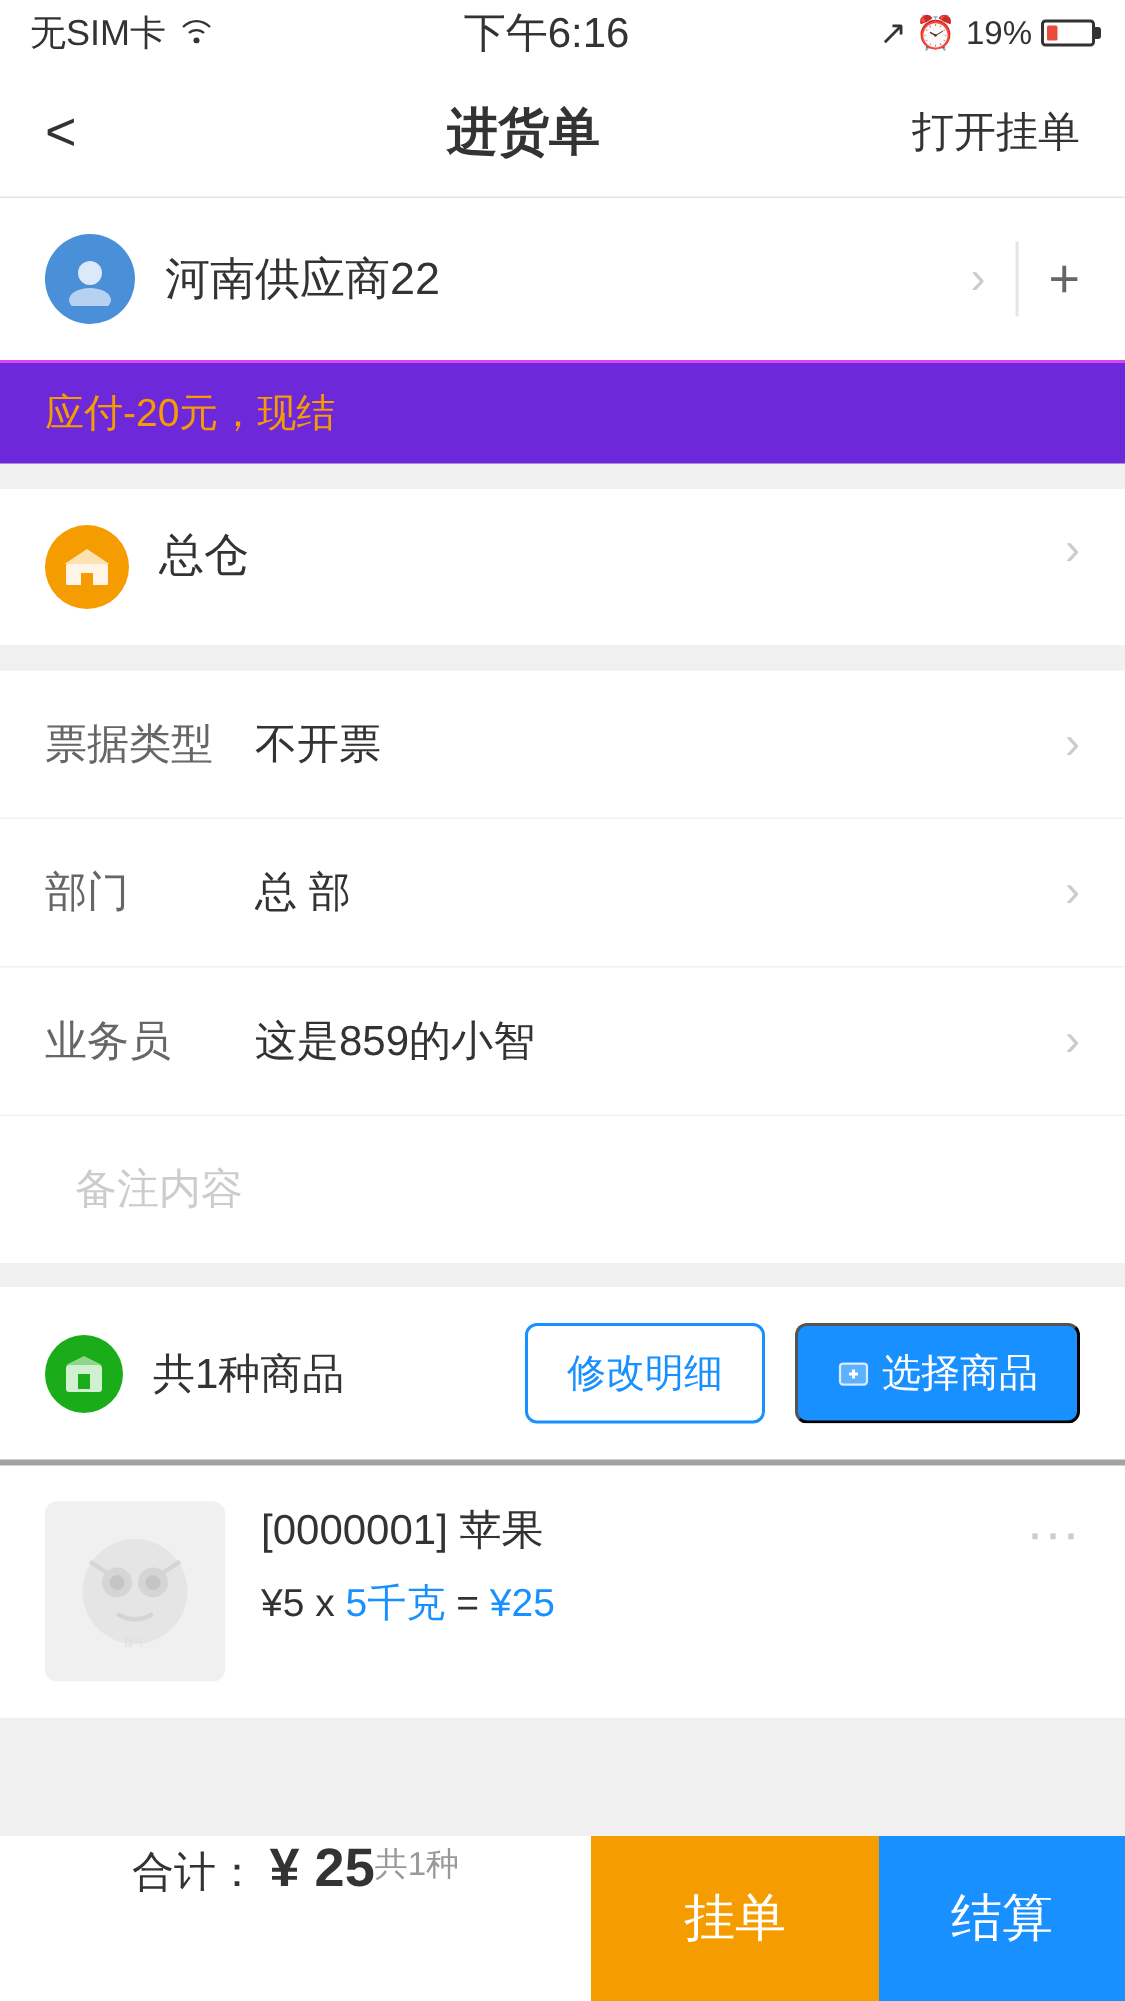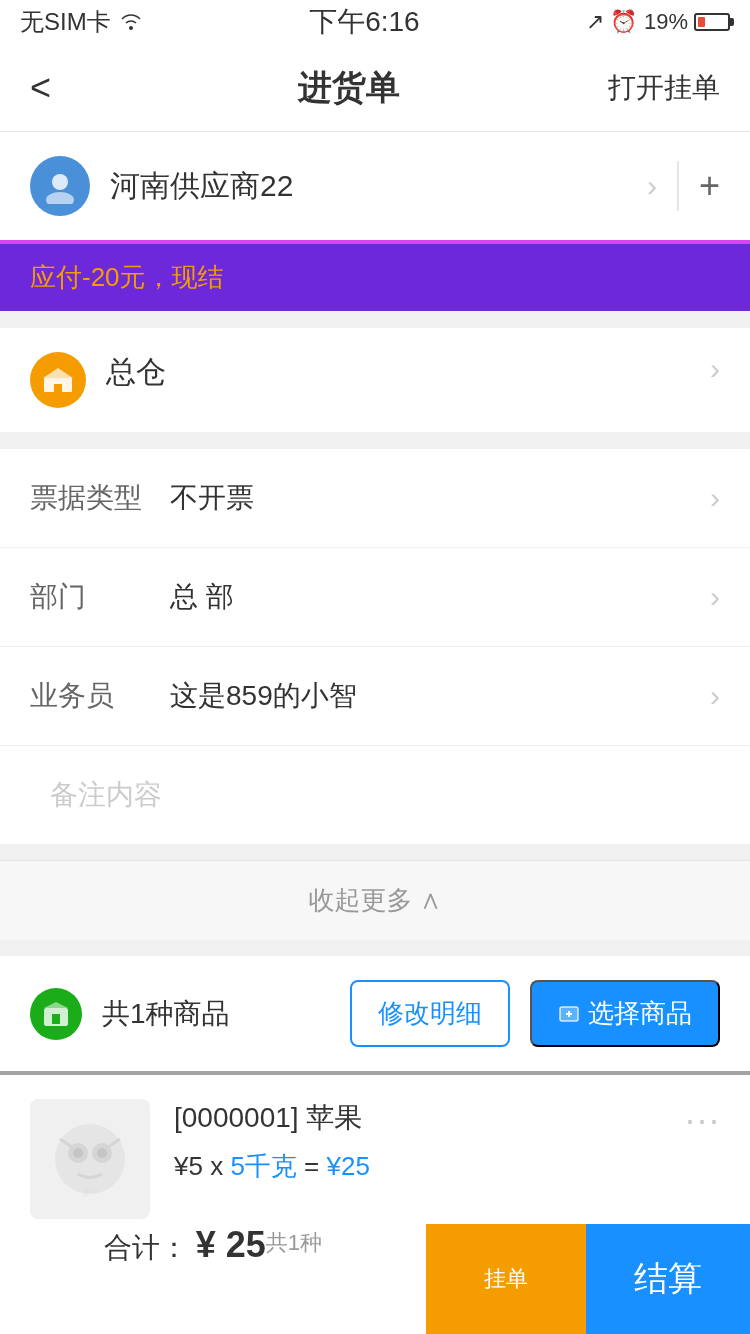--- a/index.html
+++ b/index.html
@@ -74,21 +74,21 @@
     .section {
       background: #fff;
       margin-bottom: 16px;
     }
 
     
     .supplier-row {
       display: flex;
       align-items: center;
       padding: 24px 30px;
-      border-bottom: 4px solid #d946ef;
+      border-bottom: 2px solid #d946ef;
     }
     .supplier-avatar {
       width: 60px; height: 60px;
       background: #4a90d9;
       border-radius: 50%;
       display: flex; align-items: center; justify-content: center;
       color: #fff; font-size: 28px;
       margin-right: 20px;
       flex-shrink: 0;
     }
@@ -288,24 +288,24 @@
     .bottom-total-main .amount {
       font-size: 36px;
       font-weight: 600;
     }
     .bottom-total-sub {
       font-size: 22px;
       color: #999;
       margin-top: 4px;
     }
     .btn-hang {
-      width: 160px;
+      width: 192px;
       background: #f59d00;
       color: #fff;
-      font-size: 22px;
+      font-size: 34px;
       display: flex; align-items: center; justify-content: center;
       cursor: pointer;
       flex-shrink: 0;
     }
     .btn-settle {
       width: 164px;
       background: #1890ff;
       color: #fff;
       font-size: 34px;
       display: flex; align-items: center; justify-content: center;
@@ -390,21 +390,20 @@
     <div class="form-row">
       <span class="form-label">业务员</span>
       <span class="form-value">这是859的小智</span>
       <span class="chevron-right">›</span>
     </div>
     <div class="form-row">
       <span class="form-value placeholder">备注内容</span>
     </div>
   </div>
 
-  <div class="collapse-bar">收起更多 ∧</div>
 
   <div class="section" style="margin-top:16px;">
     <div class="products-header">
       <div class="products-icon">
         <svg width="32" height="28" viewBox="0 0 32 28">
           <rect x="4" y="8" width="24" height="18" fill="rgba(255,255,255,0.8)" rx="2"></rect>
           <polyline points="4,8 16,2 28,8" fill="rgba(255,255,255,0.5)"></polyline>
           <rect x="12" y="14" width="8" height="10" fill="#1aad19"></rect>
         </svg>
       </div>

